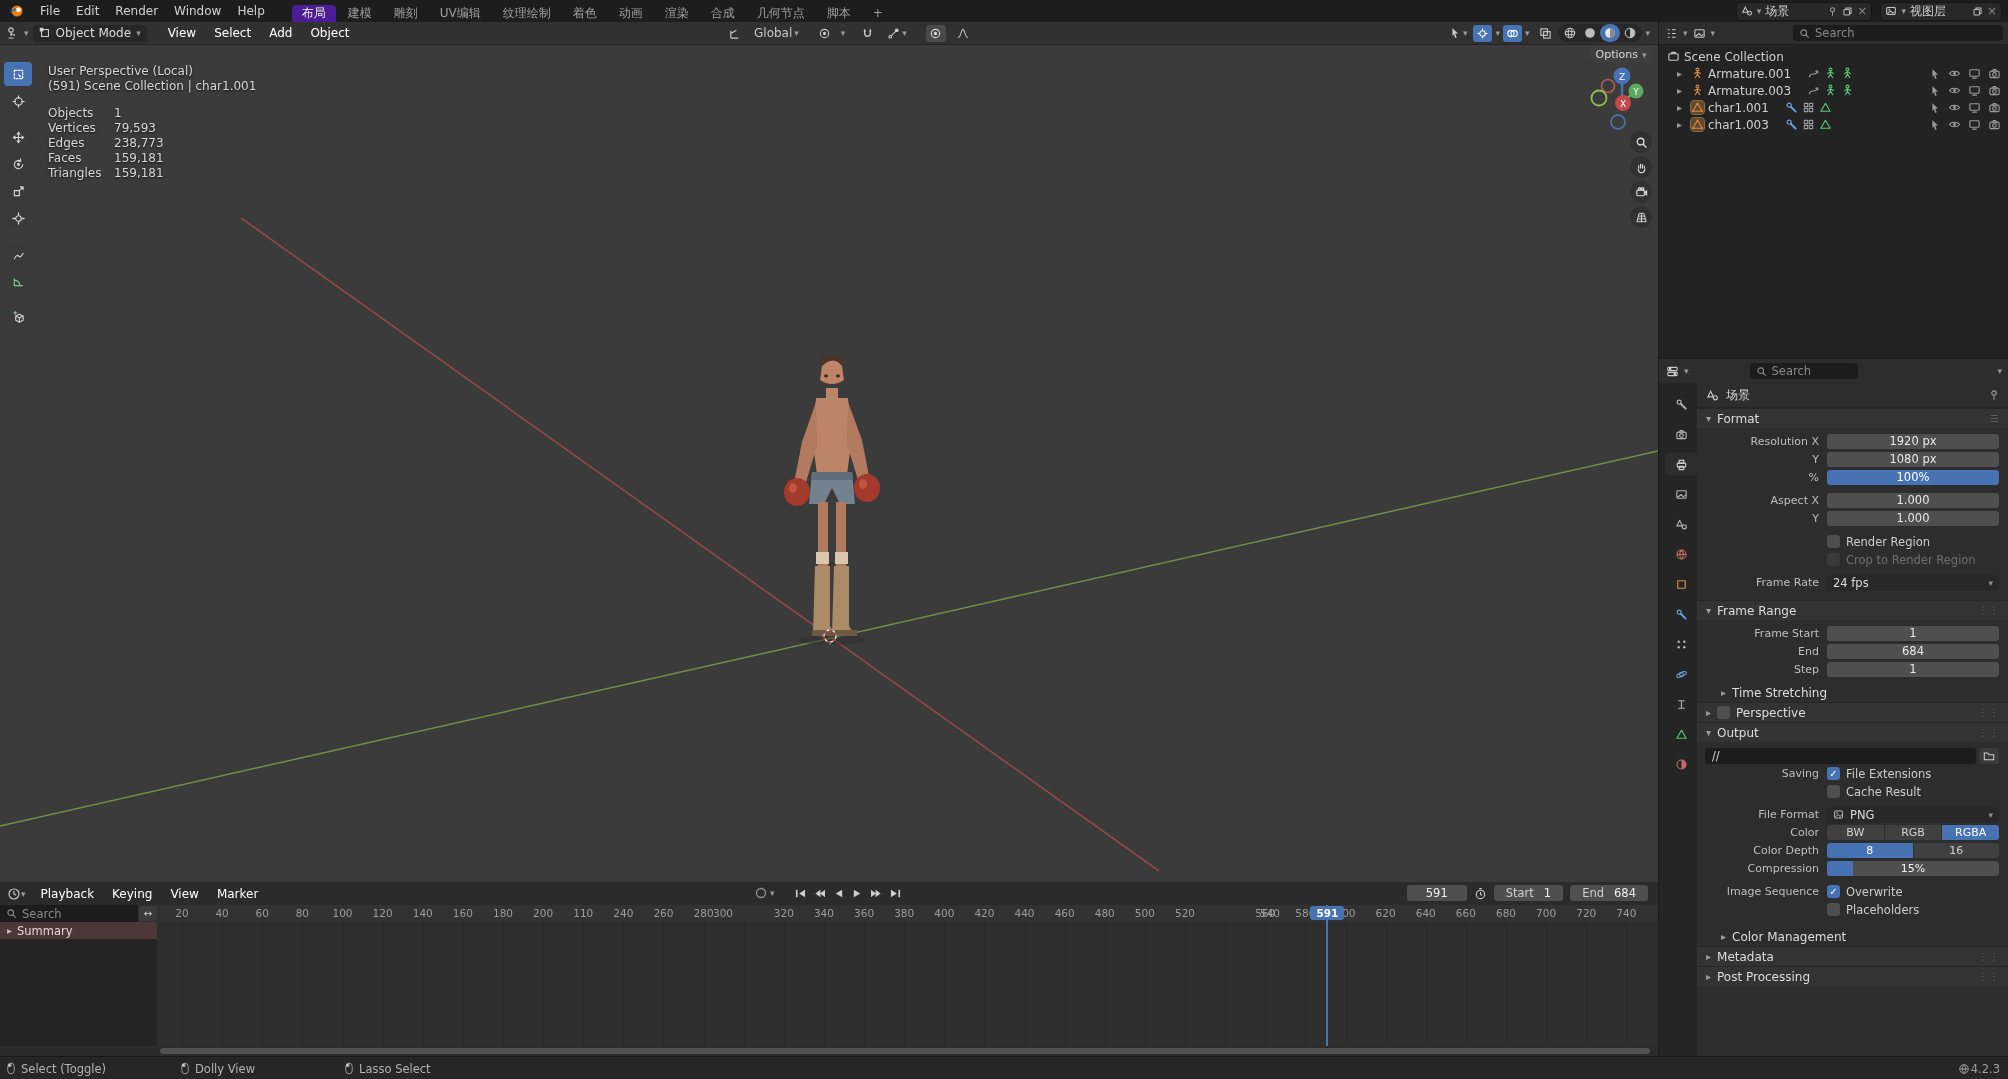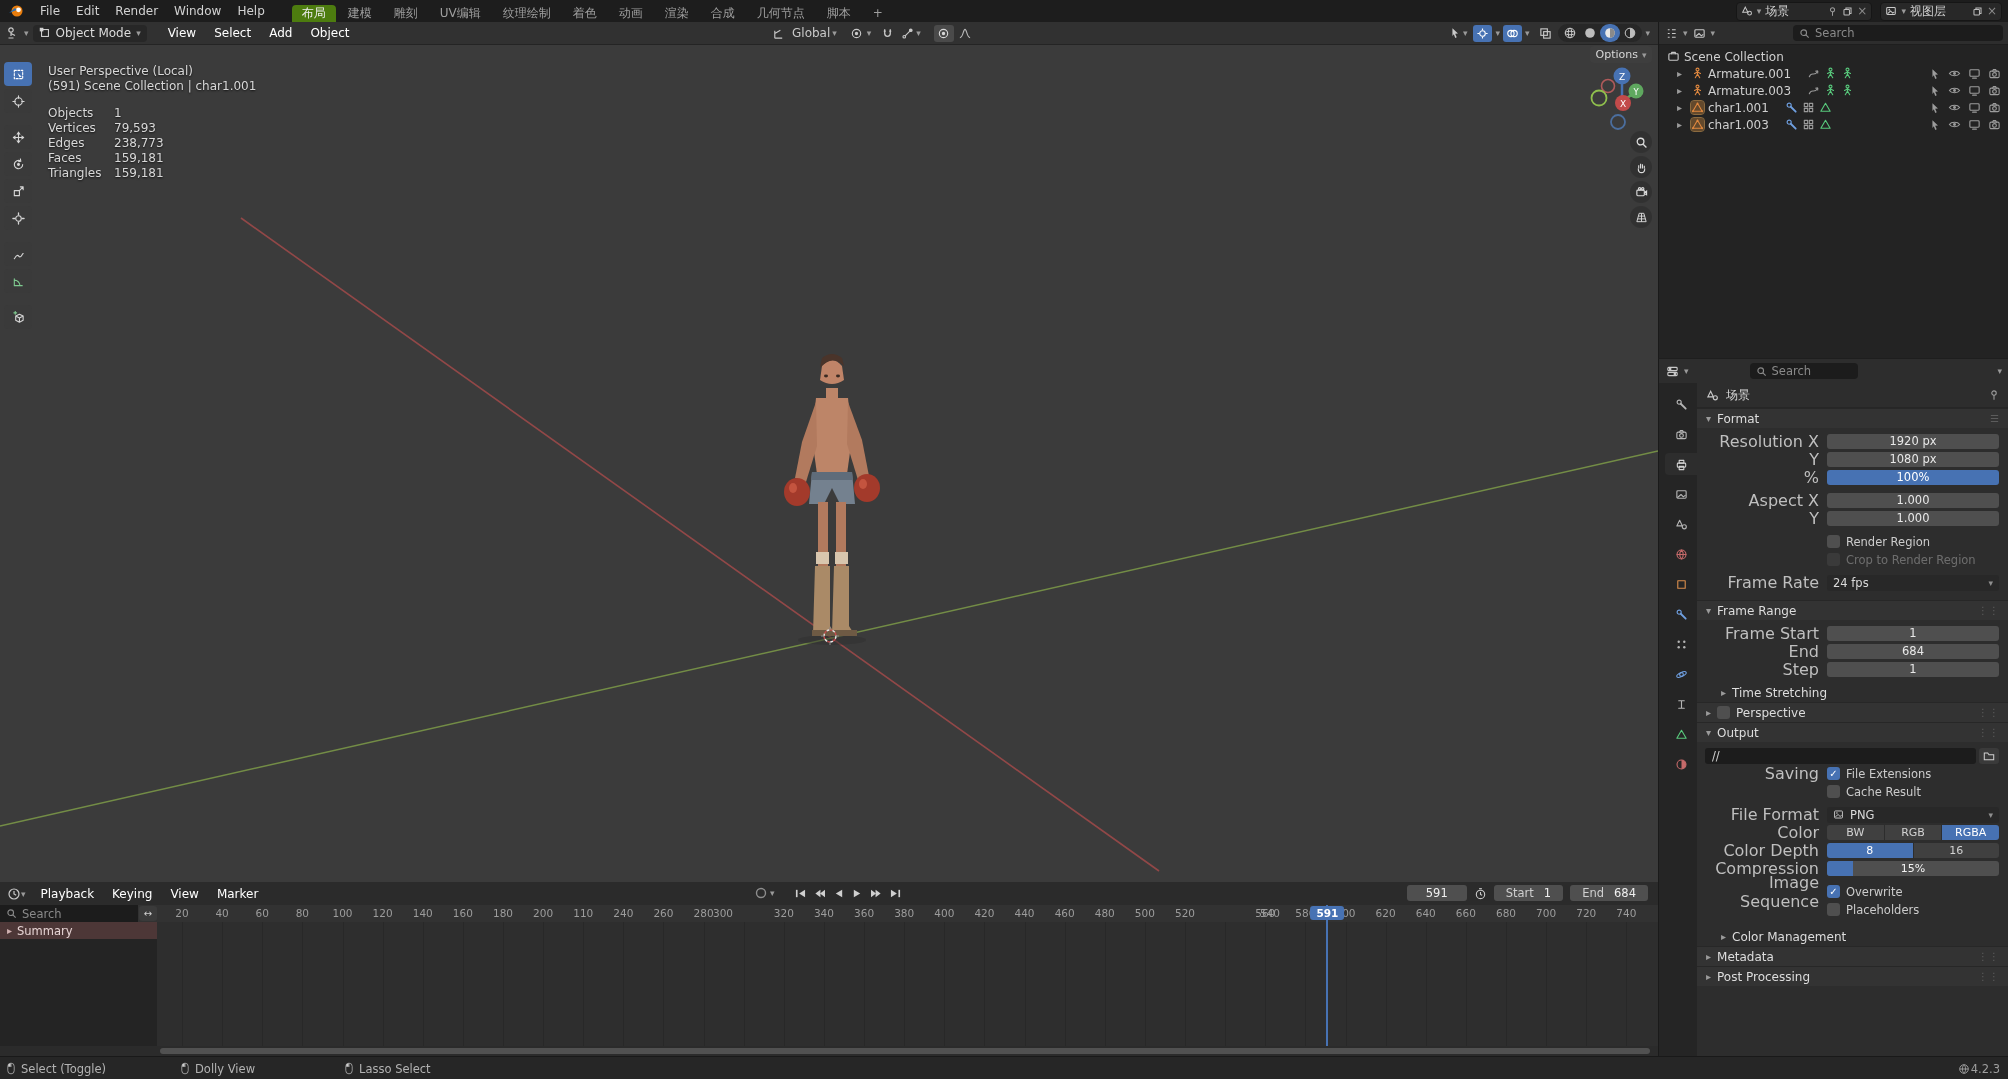--- a/index.html
+++ b/index.html
@@ -7,31 +7,31 @@
        font-family:"DejaVu Sans",sans-serif;font-size:12px;color:#cccccc;-webkit-user-select:none}
   .abs{position:absolute}
   .ic{display:inline-flex;align-items:center;justify-content:center;flex:none}
   .ic svg{display:block}
   
   #topbar{left:0;top:0;width:2008px;height:22px;background:#1d1d1d;display:flex;align-items:center}
   #logo{margin:0 8px 0 8px}
   .menu{padding:0 8px;line-height:22px;color:#d2d2d2;cursor:default}
   #workspaces{display:flex;align-items:flex-end;height:22px;margin-left:18px}
   .tab{height:17px;line-height:17px;margin:0 1px;padding:0 10px;border-radius:4px 4px 0 0;color:#9f9f9f}
-  .tab.active{background:#4d7c0f;color:#ececec}
+  .tab.active{background:#4c1d95;color:#ececec}
   #scene-selectors{position:absolute;right:6px;top:2px;display:flex;gap:8px;align-items:center;height:18px}
   .selgroup{display:flex;align-items:center;gap:4px;background:#282828;border:1px solid #161616;border-radius:4px;height:17px;padding:0 4px;color:#cfcfcf}
   .selgroup .nm{min-width:58px}
   .dim{color:#8a8a8a}
   
   #vph{left:0;top:22px;width:1658px;height:22px;background:#313131;border-bottom:1px solid #242424;display:flex;align-items:center}
   .vph-left{display:flex;align-items:center;gap:4px;margin-left:6px}
   .mode-dd{display:flex;align-items:center;gap:5px;background:#272727;border-radius:4px;height:17px;padding:0 6px;color:#dcdcdc}
   .vmenu{padding:0 9px;line-height:22px;color:#ffffff}
-  .vph-center{position:absolute;left:772px;top:0;height:22px;display:flex;align-items:center;gap:4px}
+  .vph-center{position:absolute;left:728px;top:0;height:22px;display:flex;align-items:center;gap:10px}
   .vph-right{position:absolute;right:8px;top:0;height:22px;display:flex;align-items:center;gap:3px}
   .hbtn{display:flex;align-items:center;gap:2px;height:17px;padding:0 3px;border-radius:3px;color:#c9c9c9}
   .hbtn.on{background:#4772b3;color:#fff}
   .shadegrp{display:flex;background:#272727;border-radius:9px;padding:0 2px;height:18px;align-items:center}
   .shade{width:20px;height:18px;display:grid;place-items:center;border-radius:9px;color:#c9c9c9}
   .shade.on{background:#4772b3;color:#fff}
   
   #vpcanvas{left:0;top:44px}
   #toolbar{left:4px;top:62px;width:30px;display:flex;flex-direction:column;gap:3px}
   .tool{width:28px;height:24px;background:#3a3a3a;border-radius:4px;display:grid;place-items:center;color:#d6d6d6}
@@ -61,21 +61,21 @@
   #prop-tabs{position:absolute;left:0;top:24px;width:38px;bottom:0;background:#252525;display:flex;flex-direction:column;align-items:flex-end;padding-top:10px;gap:8px}
   .ptab{width:32px;height:22px;display:grid;place-items:center;border-radius:4px 0 0 4px;color:#b5b5b5}
   .ptab.active{background:#2d2d2d}
   #prop-content{position:absolute;left:38px;top:24px;right:0;bottom:0}
   .breadcrumb{height:24px;display:flex;align-items:center;gap:7px;padding:0 9px;color:#d6d6d6;border-bottom:1px solid #262626}
   .phead{height:19px;display:flex;align-items:center;gap:6px;padding:0 9px;background:#333333;color:#dddddd;border-top:1px solid #272727}
   .phead .caret{color:#9a9a9a;font-size:10px}
   .phead .grip{margin-left:auto;color:#5c5c5c;letter-spacing:1px;font-size:10px}
   .subhead{background:none;border:none;padding-left:24px}
   .prow{height:17px;display:flex;align-items:center;padding-right:10px;margin:1px 0}
-  .plabel{width:122px;text-align:right;padding-right:8px;color:#bfbfbf;font-size:16px;flex:none}
+  .plabel{width:122px;text-align:right;padding-right:8px;color:#bfbfbf;font-size:11px;flex:none}
   .pfield{flex:1;height:15px;border-radius:3px;background:#4f4f4f;color:#e8e8e8;text-align:center;line-height:15px;font-size:11.5px}
   .pfield.blue{background:#4772b3;color:#fff}
   .dd{flex:1;height:16px;background:#282828;border-radius:3px;color:#dadada;display:flex;align-items:center;gap:6px;padding:0 6px;font-size:11.5px}
   .dd .cdn{margin-left:auto;color:#8f8f8f;font-size:9px}
   .chk{width:13px;height:13px;border-radius:3px;background:#4f4f4f;display:grid;place-items:center;color:#fff;font-size:10px;flex:none}
   .chk.on{background:#4772b3}
   .chk.on::after{content:"✓"}
   .chklbl{margin-left:6px;color:#cccccc;font-size:11.5px}
   .dis{opacity:.4}
   .seg{flex:1;display:flex;gap:1px}

